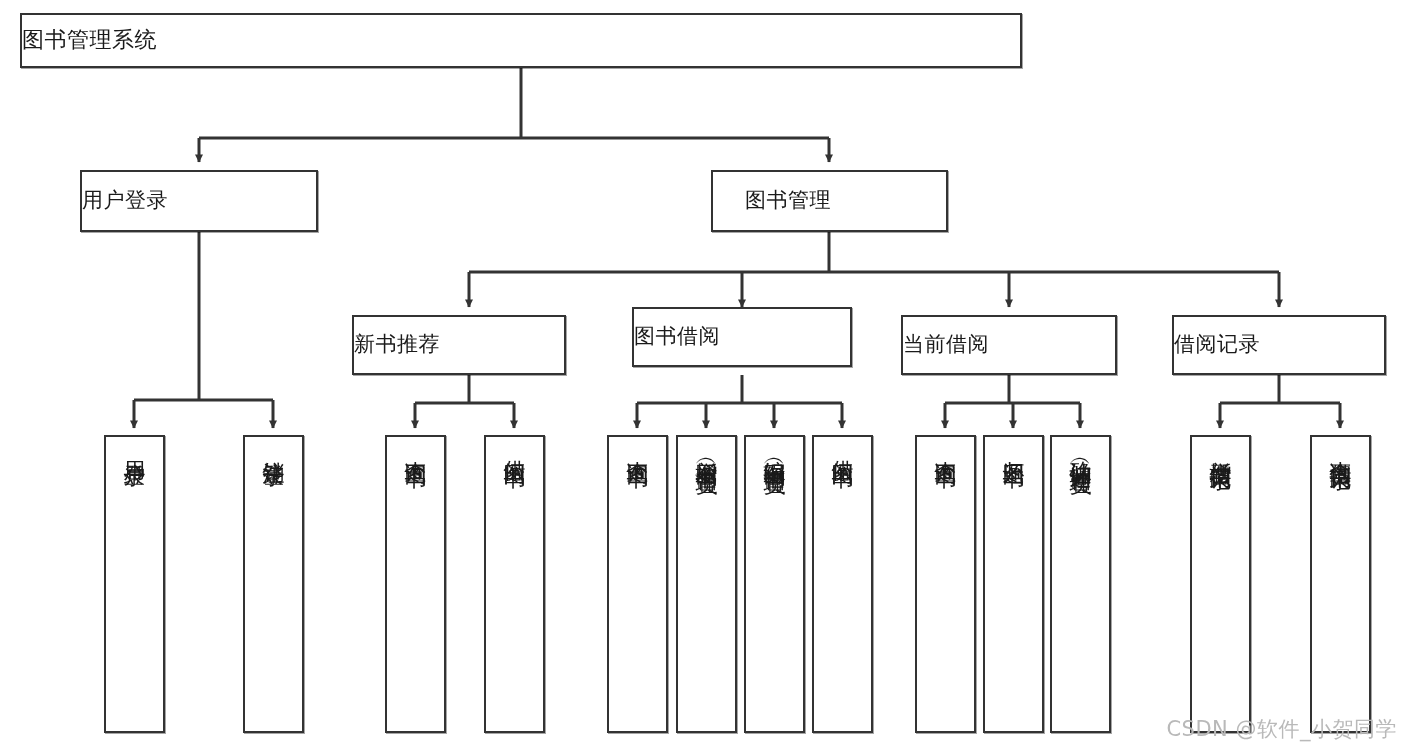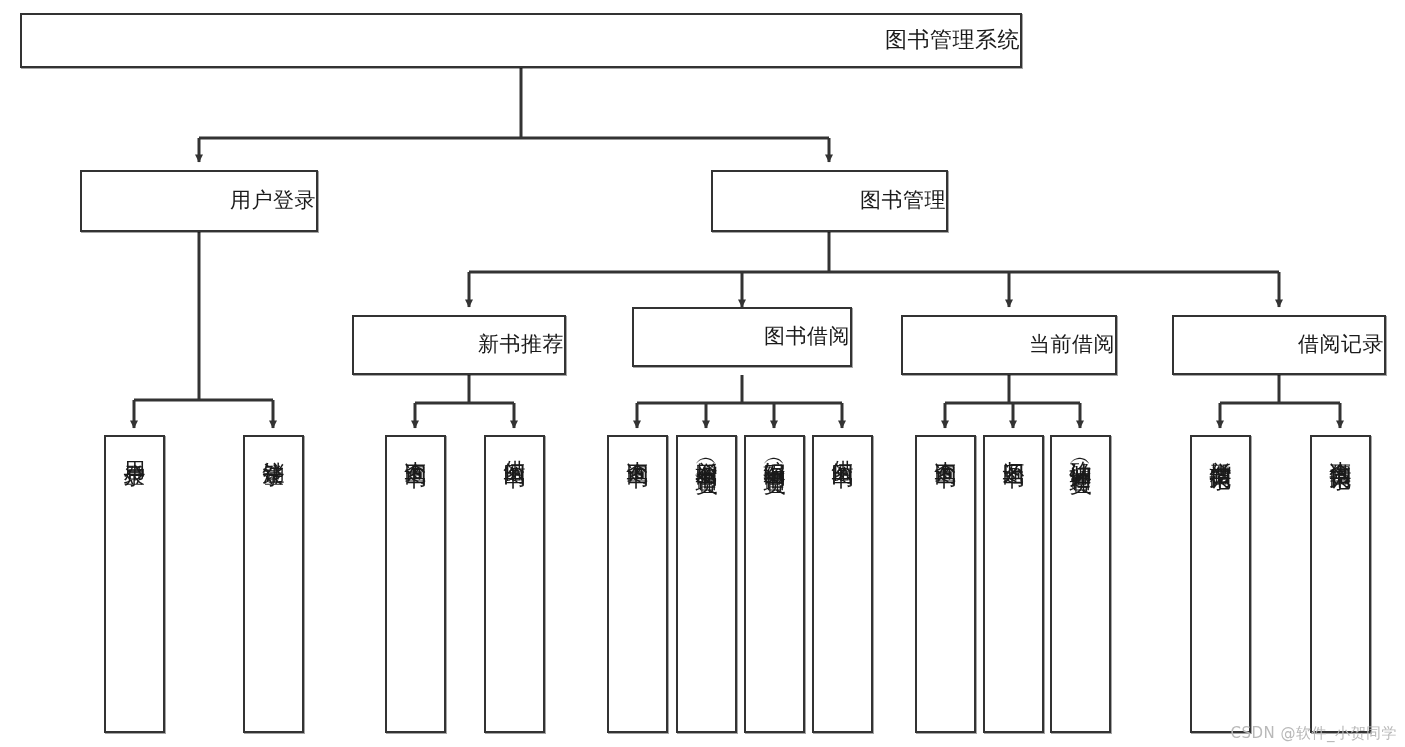--- a/index.html
+++ b/index.html
@@ -25,21 +25,21 @@
     height: 747px;
   }
   .node-box {
     position: absolute;
     box-sizing: border-box;
     border: 2px solid #333333;
     background: #ffffff;
     box-shadow: 1px 1px 0 rgba(0,0,0,0.35);
     display: flex;
     align-items: center;
-    justify-content: flex-end;
+    justify-content: flex-start;
     color: #1a1a1a;
   }
   .node-label-h {
     font-size: 21px;
     line-height: 1.2;
     letter-spacing: 0.5px;
     white-space: nowrap;
   }
   .node-box.root .node-label-h { font-size: 22px; }
   .node-box.leaf {
@@ -53,21 +53,21 @@
     font-size: 22px;
     line-height: 1.28;
     letter-spacing: 2px;
     white-space: nowrap;
     text-align: center;
   }
   .watermark {
     position: absolute;
     right: 8px;
     bottom: 4px;
-    font-size: 15px;
+    font-size: 21px;
     color: #b9b9b9;
     letter-spacing: 0.5px;
     white-space: nowrap;
     pointer-events: none;
   }
 </style>
 </head>
 <body>
 
 <div id="diagram-root">

